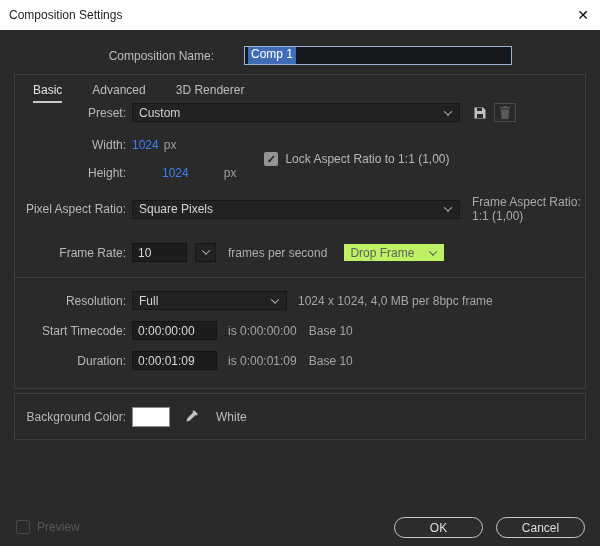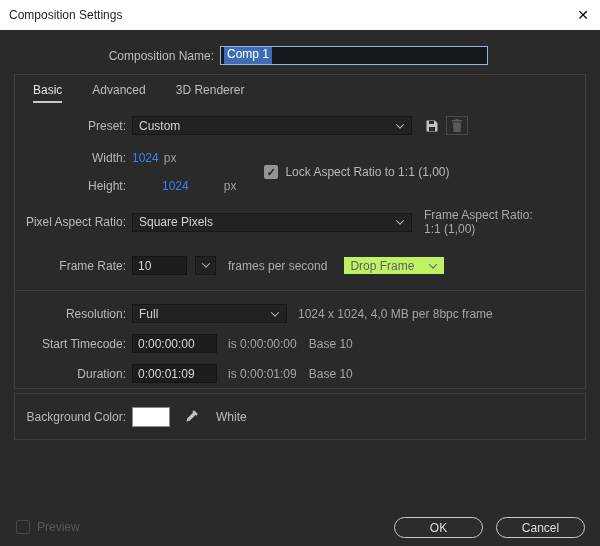--- a/index.html
+++ b/index.html
@@ -7,21 +7,21 @@
     position:relative;width:600px;height:546px;background:#2a2a2a;
     font-family:"Liberation Sans",sans-serif;font-size:12px;color:#bdbdbd;
     overflow:hidden;box-sizing:border-box;
   }
   .dialog *{box-sizing:border-box;}
   
   .titlebar{position:absolute;top:0;left:0;width:100%;height:30px;background:#ffffff;}
   .titlebar .title{position:absolute;left:9px;top:0;line-height:30px;color:#1d1d1d;font-size:12px;}
   .titlebar .close{position:absolute;right:11px;top:0;line-height:30px;color:#000;font-size:14px;cursor:pointer;}
   
-  .name-row{position:absolute;top:46px;left:0;width:100%;display:flex;align-items:center;}
+  .name-row{position:absolute;top:46px;left:0;width:100%;display:flex;align-items:center;gap:24px;}
   .name-row .nlabel{width:214px;text-align:right;margin-right:6px;color:#bdbdbd;flex:none;}
   .name-field{width:268px;height:19px;background:#15191d;border:1px solid #9ab4d6;display:flex;padding:0 3px;}
   .name-field .selection{background:#3f6db5;color:#fff;padding:0 3px;line-height:15px;}
   
   .main-panel{position:absolute;left:14px;top:74px;width:572px;height:315px;border:1px solid #3f3f3f;}
   .bg-panel{position:absolute;left:14px;top:393px;width:572px;height:47px;border:1px solid #3f3f3f;display:flex;align-items:center;}
   
   .tabs{display:flex;padding:8px 0 0 18px;}
   .tab{margin-right:30px;color:#bdbdbd;padding-bottom:4px;cursor:pointer;}
   .tab.active{color:#e2e2e2;border-bottom:2px solid #c8c8c8;}
@@ -30,21 +30,21 @@
   .lbl{width:111px;text-align:right;margin-right:6px;color:#b9b9b9;flex:none;}
   
   .field{height:19px;background:#1d1d1d;border:1px solid #141414;color:#d8d8d8;display:flex;align-items:center;padding:0 5px;}
   .dd{height:19px;background:#222222;border:1px solid #171717;color:#d4d4d4;display:flex;align-items:center;justify-content:space-between;padding:0 0 0 6px;cursor:pointer;}
   .chev{width:6px;height:6px;border-right:1.6px solid #b8b8b8;border-bottom:1.6px solid #b8b8b8;transform:rotate(45deg) translate(-1px,-1px);margin-right:8px;flex:none;}
   .dd.disabled{background:#bef264;border-color:#2b2b2b;color:#5f5f5f;cursor:default;}
   .dd.disabled .chev{border-color:#555;}
   .chev-btn{width:21px;height:19px;background:#222;border:1px solid #171717;display:flex;align-items:center;justify-content:center;margin-left:8px;cursor:pointer;}
   .chev-btn .chev{margin:0 0 2px 0;}
   
-  .preset-row{margin-top:13px;}
+  .preset-row{}
   .icon-btn{margin-left:12px;display:flex;align-items:center;justify-content:center;cursor:pointer;}
   .icon-btn.boxed{width:22px;height:19px;border:1px solid #4a4a4a;margin-left:6px;cursor:default;}
   .size-block{margin-top:13px;display:flex;align-items:center;}
   .size-col .row{height:19px;}
   .size-col .row + .row{margin-top:9px;gap:30px;}
   .blue{color:#3b82f6;cursor:pointer;}
   .unit{color:#9e9e9e;margin-left:5px;}
   .lock-check{display:flex;align-items:center;margin-left:28px;cursor:pointer;}
   .checkbox{width:14px;height:14px;background:#949494;border-radius:2px;color:#222;
             font-size:11px;font-weight:bold;line-height:14px;text-align:center;flex:none;}
@@ -53,21 +53,21 @@
   .par-row{margin-top:13px;}
   .far-block{margin-left:12px;line-height:14px;color:#a9a9a9;}
   .fps-row{margin-top:20px;}
   .suffix{margin-left:12px;color:#adadad;}
   .separator{height:1px;background:#3f3f3f;margin-top:15px;}
   .res-row{margin-top:13px;}
   .info{margin-left:11px;color:#a5a5a5;}
   .info .base{margin-left:12px;}
   .tc-row{margin-top:11px;}
   .dur-row{margin-top:11px;}
-  .w280{width:280px;}
+  .w280{width:328px;}
   .w155{width:155px;}
   .w55{width:55px;}
   .w85{width:85px;}
   .w102{width:102px;margin-left:16px;}
   
   .swatch{width:38px;height:20px;background:#fff;border:1px solid #8a8a8a;cursor:pointer;}
   .eyedrop{margin-left:10px;width:22px;height:20px;display:flex;align-items:center;justify-content:center;cursor:pointer;}
   .bgname{margin-left:14px;color:#bdbdbd;}
   
   .preview{position:absolute;left:16px;top:520px;display:flex;align-items:center;cursor:pointer;}

